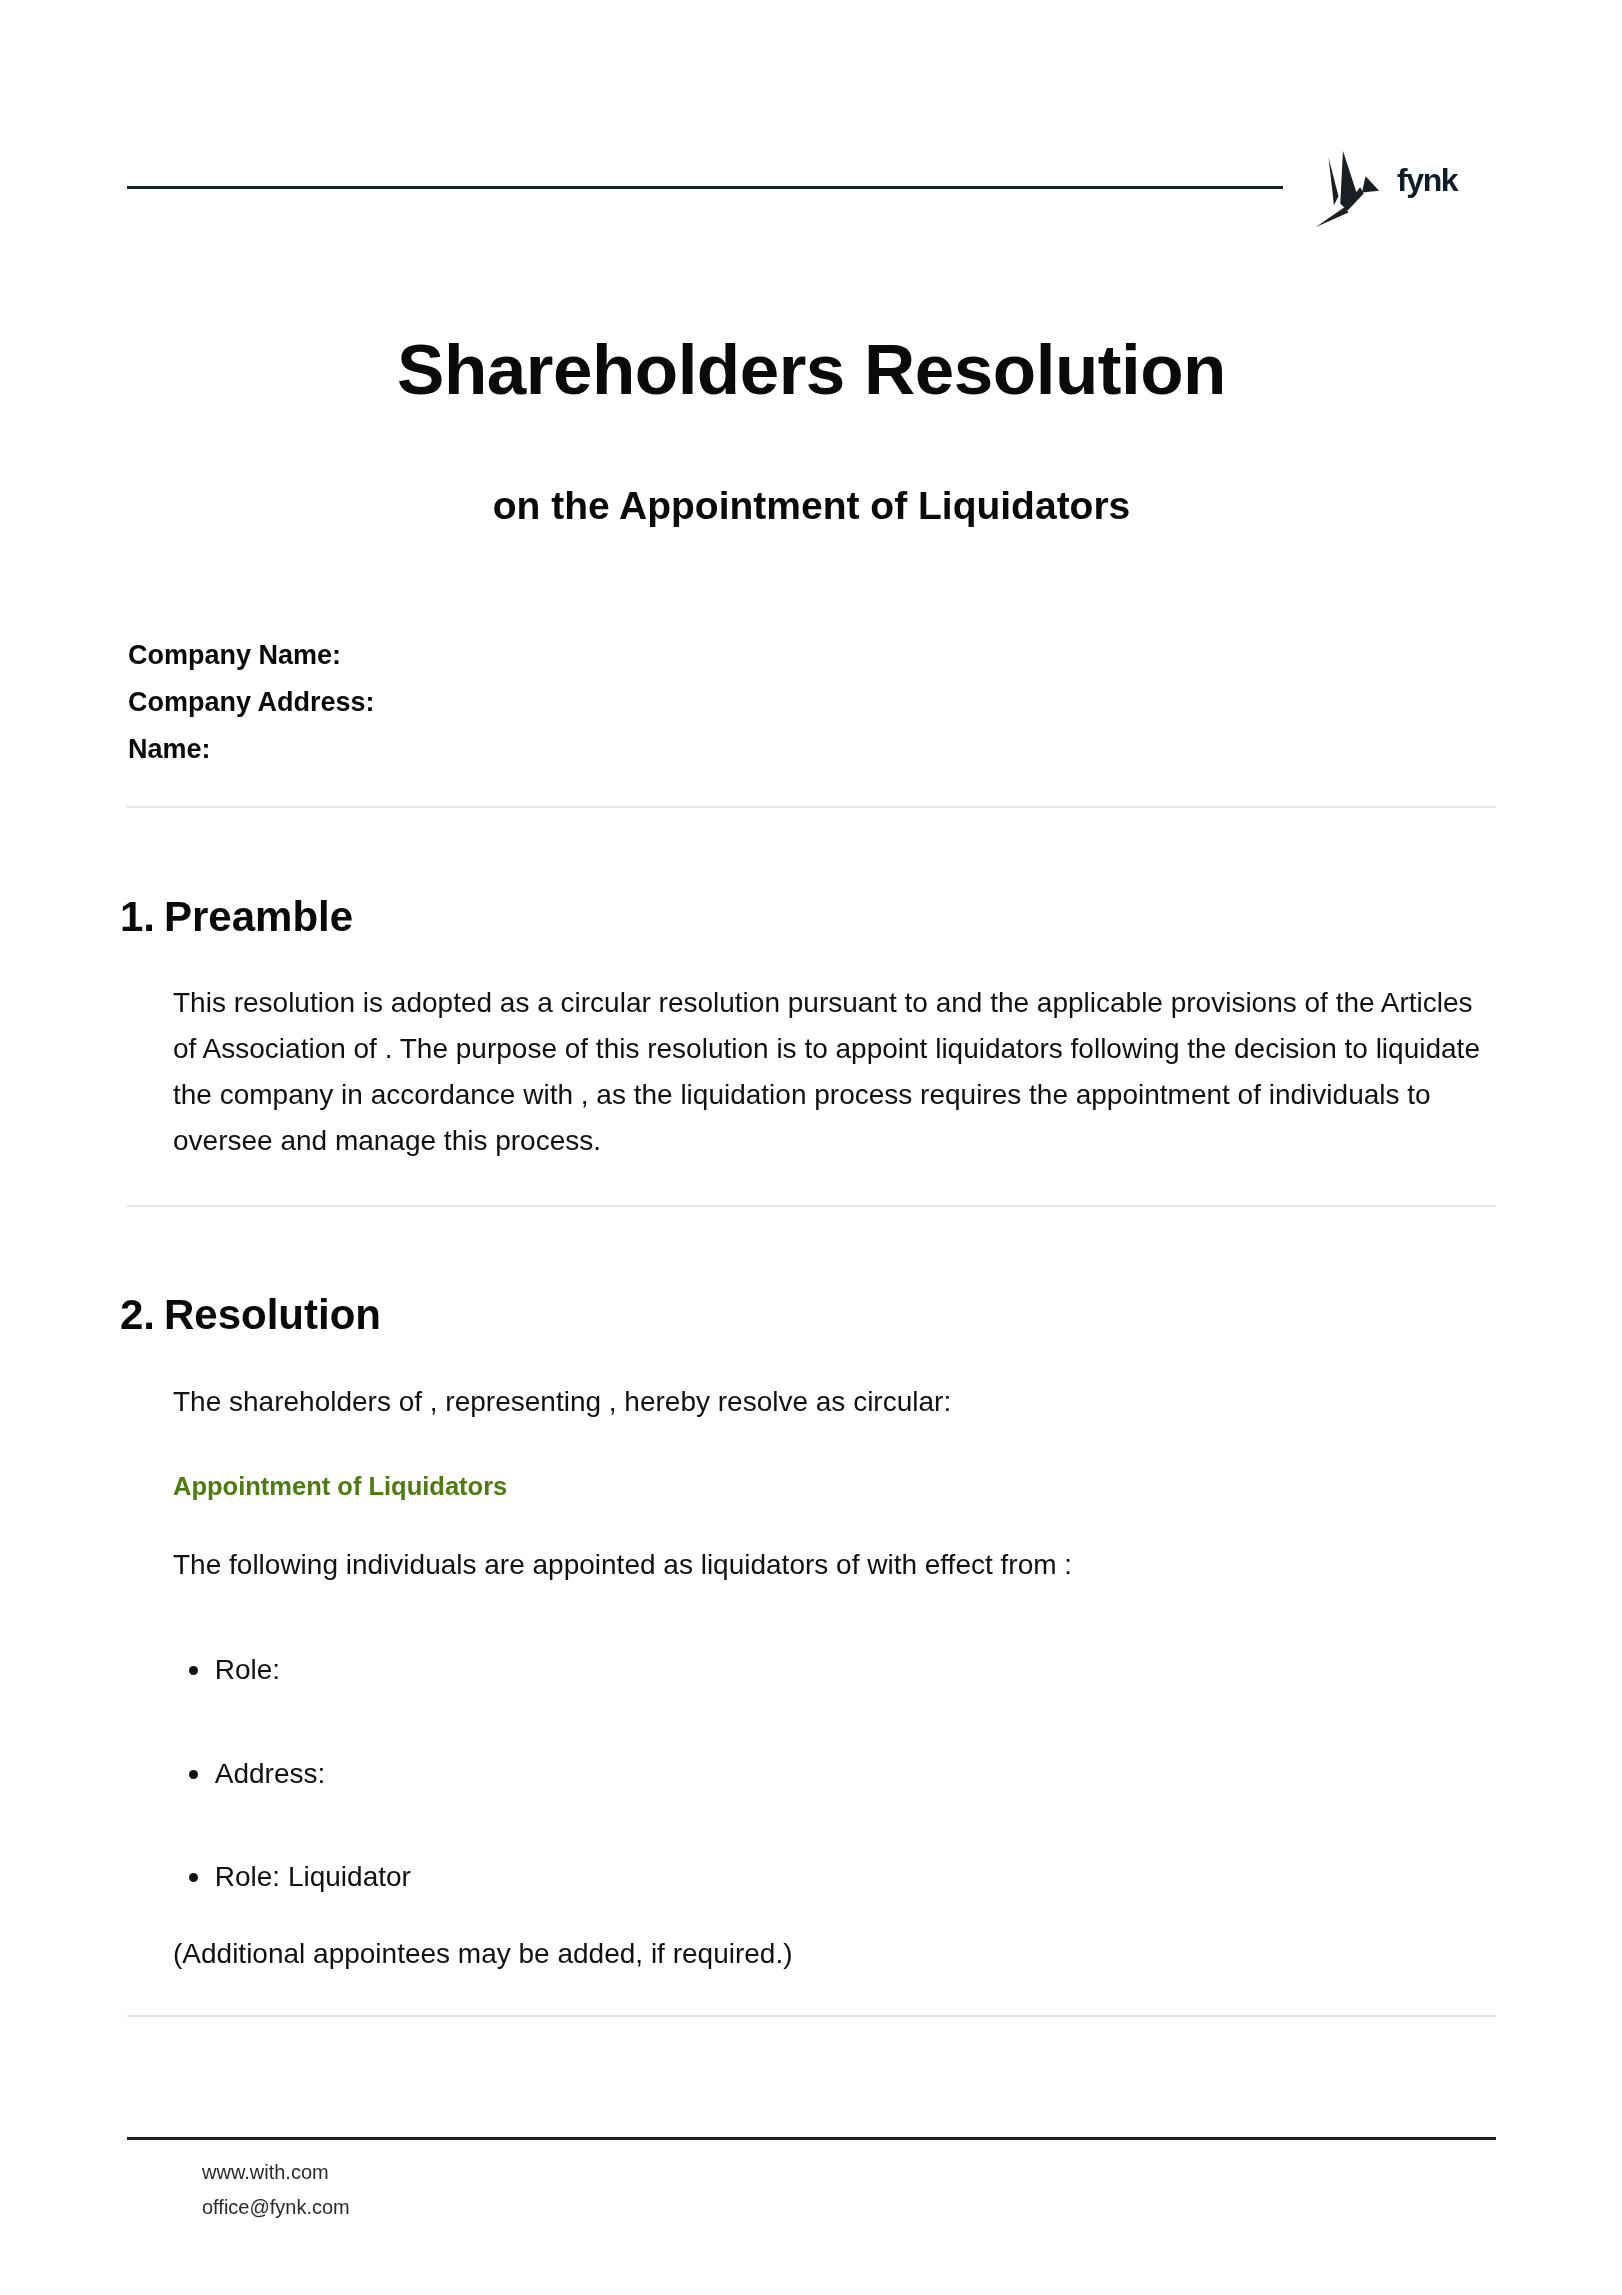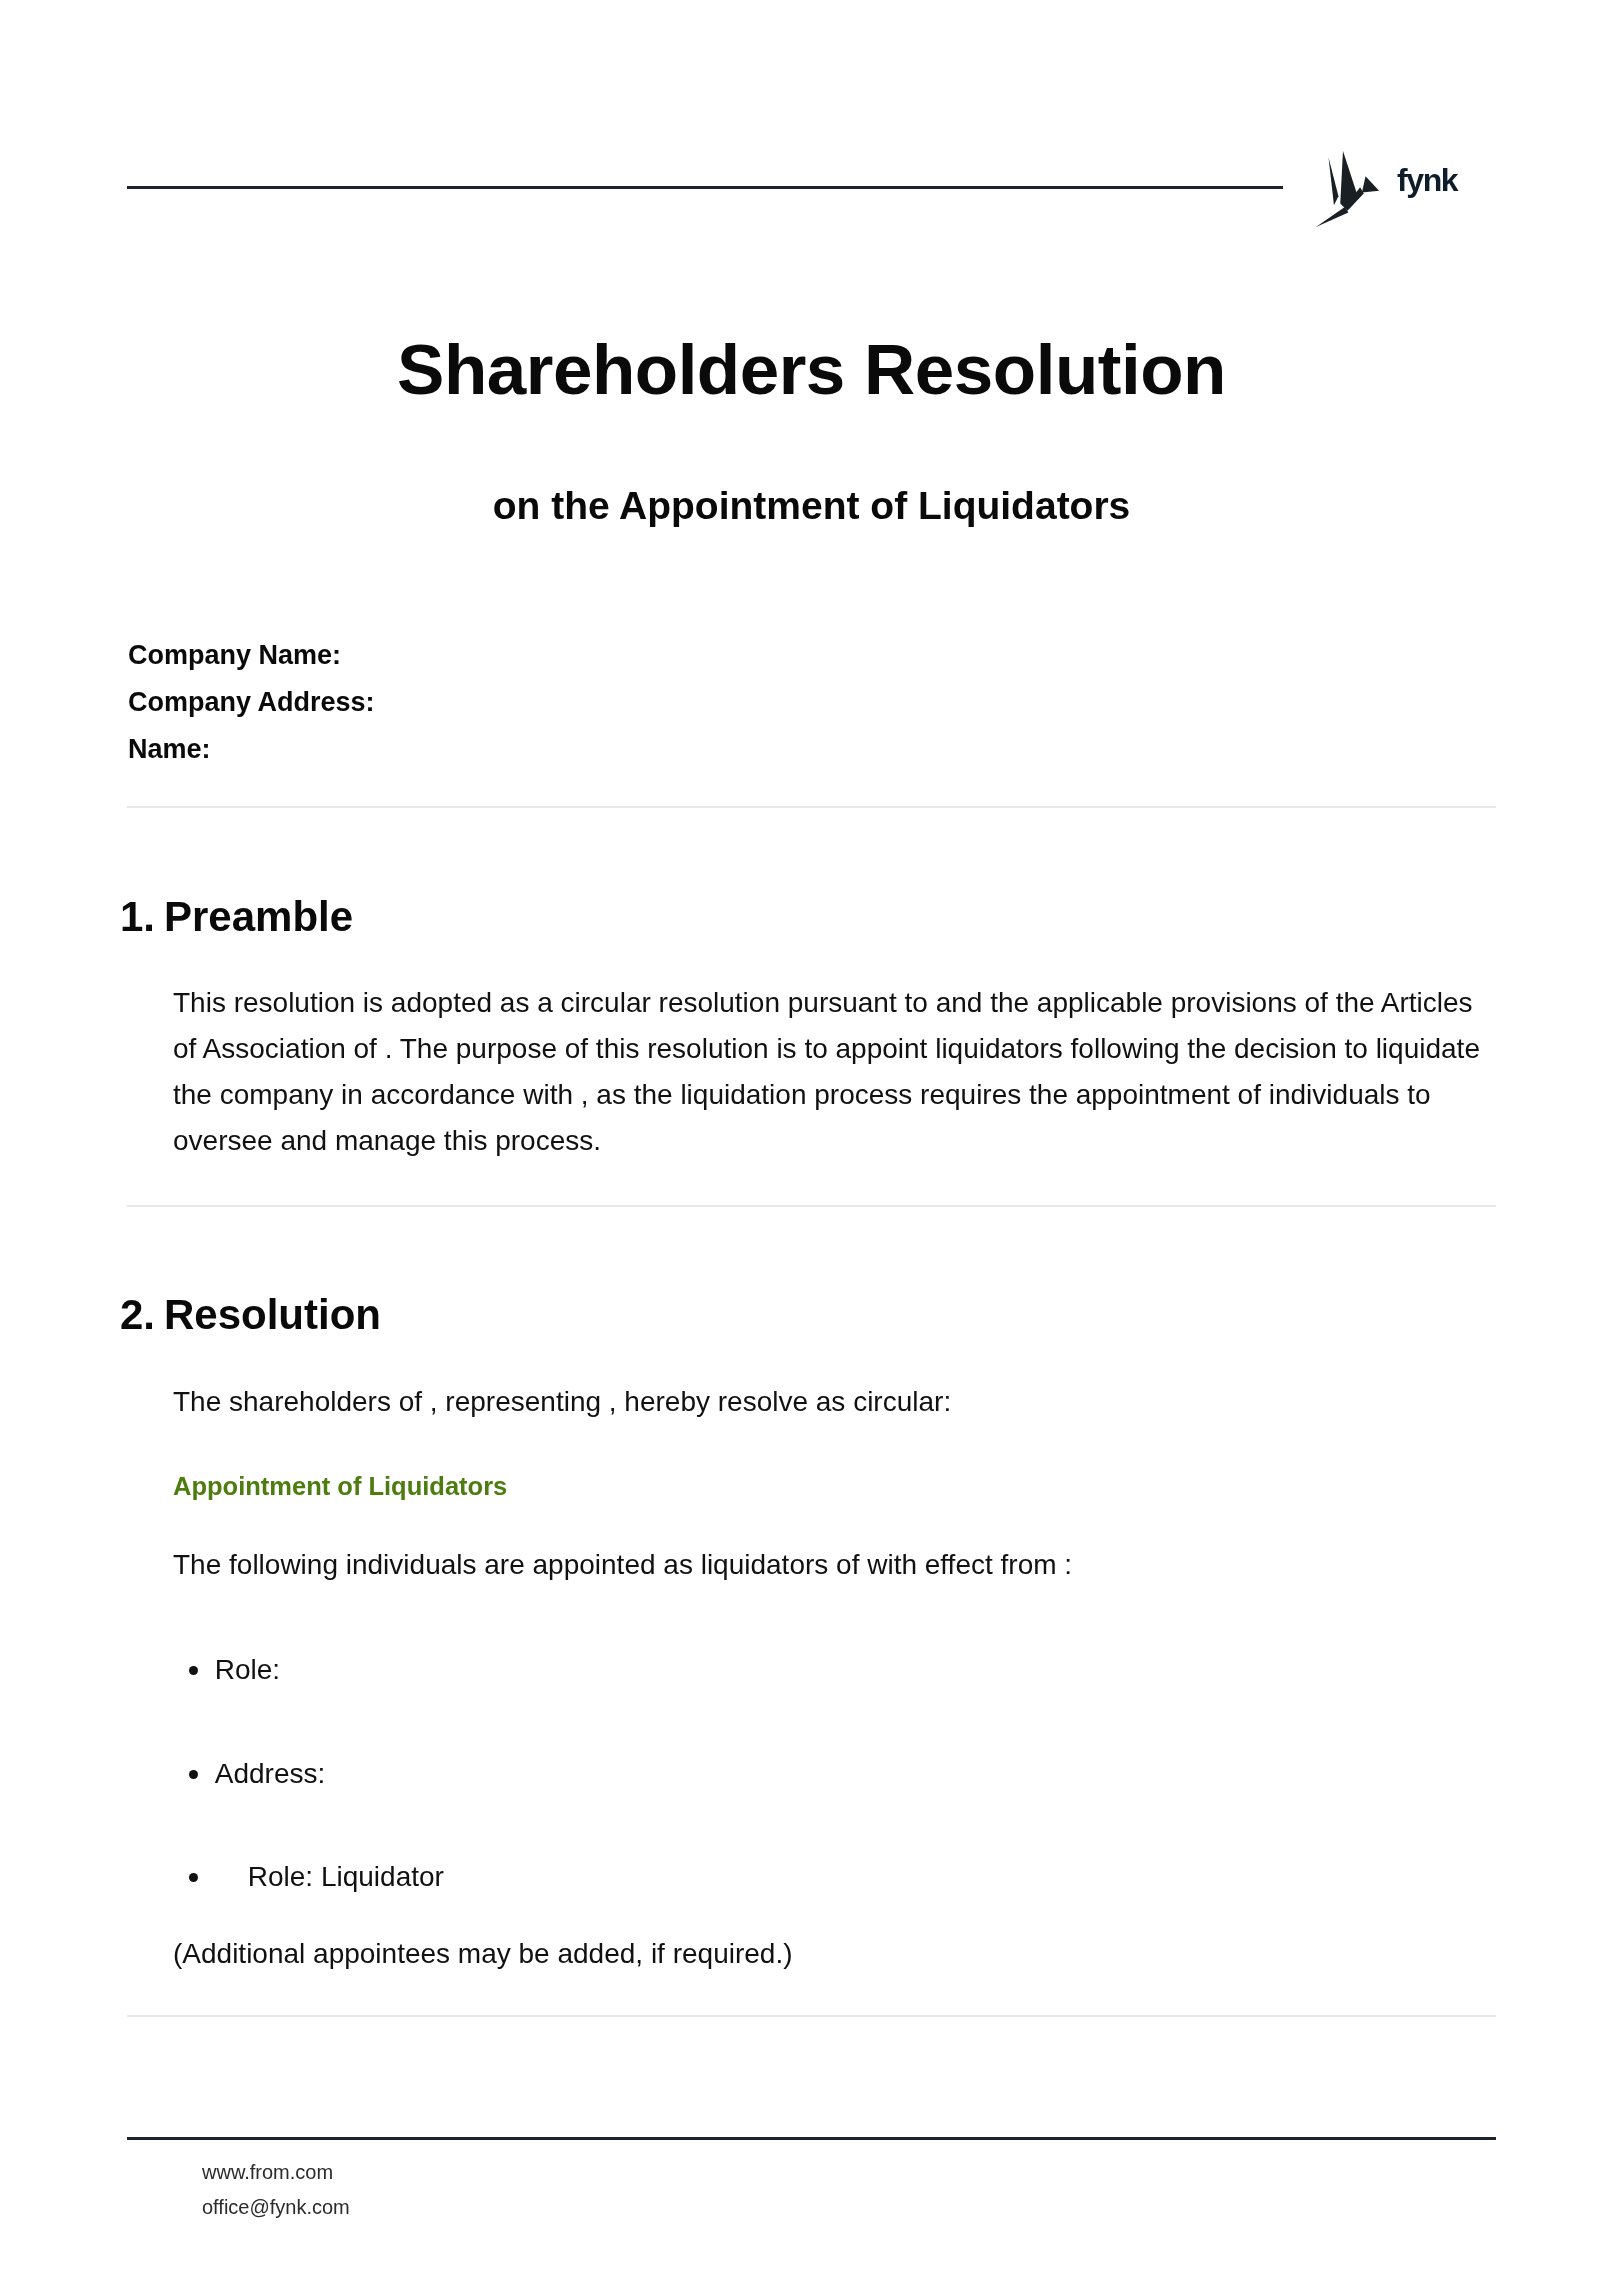--- a/index.html
+++ b/index.html
@@ -228,27 +228,27 @@
 <p class="body-text" style="top:1542px;">The following individuals are appointed as liquidators of with effect from :</p>
 
 <div class="bullet-item" style="top:1650px;">
   <span class="bullet-dot"></span>
   <span>Role:</span>
 </div>
 <div class="bullet-item" style="top:1754px;">
   <span class="bullet-dot"></span>
   <span>Address:</span>
 </div>
-<div class="bullet-item" style="top:1857px;gap:33px;">
+<div class="bullet-item" style="top:1857px;">
   <span class="bullet-dot"></span>
   <span>Role: Liquidator</span>
 </div>
 
 <p class="body-text" style="top:1931px;">(Additional appointees may be added, if required.)</p>
 
 <div class="sep" style="top:2015px;"></div>
 
 <div class="footer-rule"></div>
 <div class="footer-links">
-  <div class="footer-line">www.from.com</div>
+  <div class="footer-line">www.with.com</div>
   <div class="footer-line">office@fynk.com</div>
 </div>
 
 
 </body></html>

